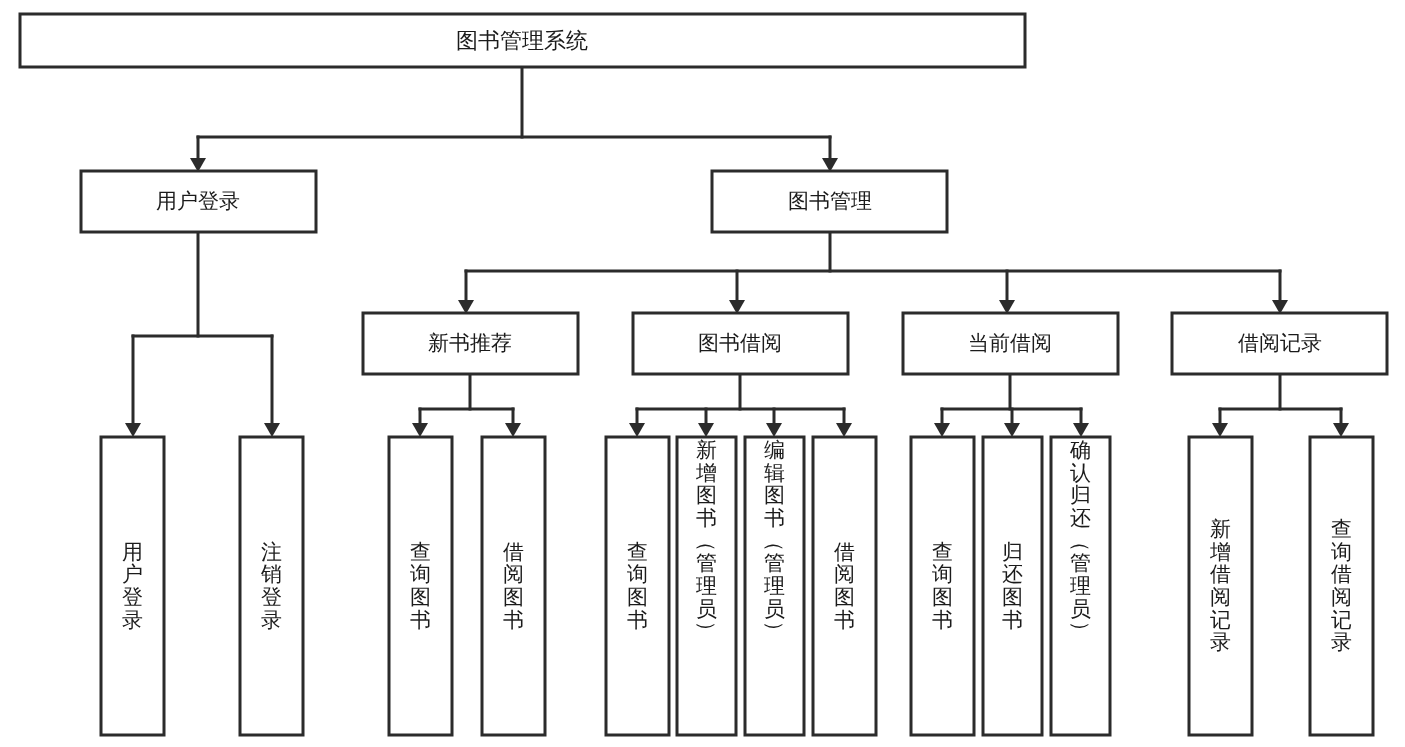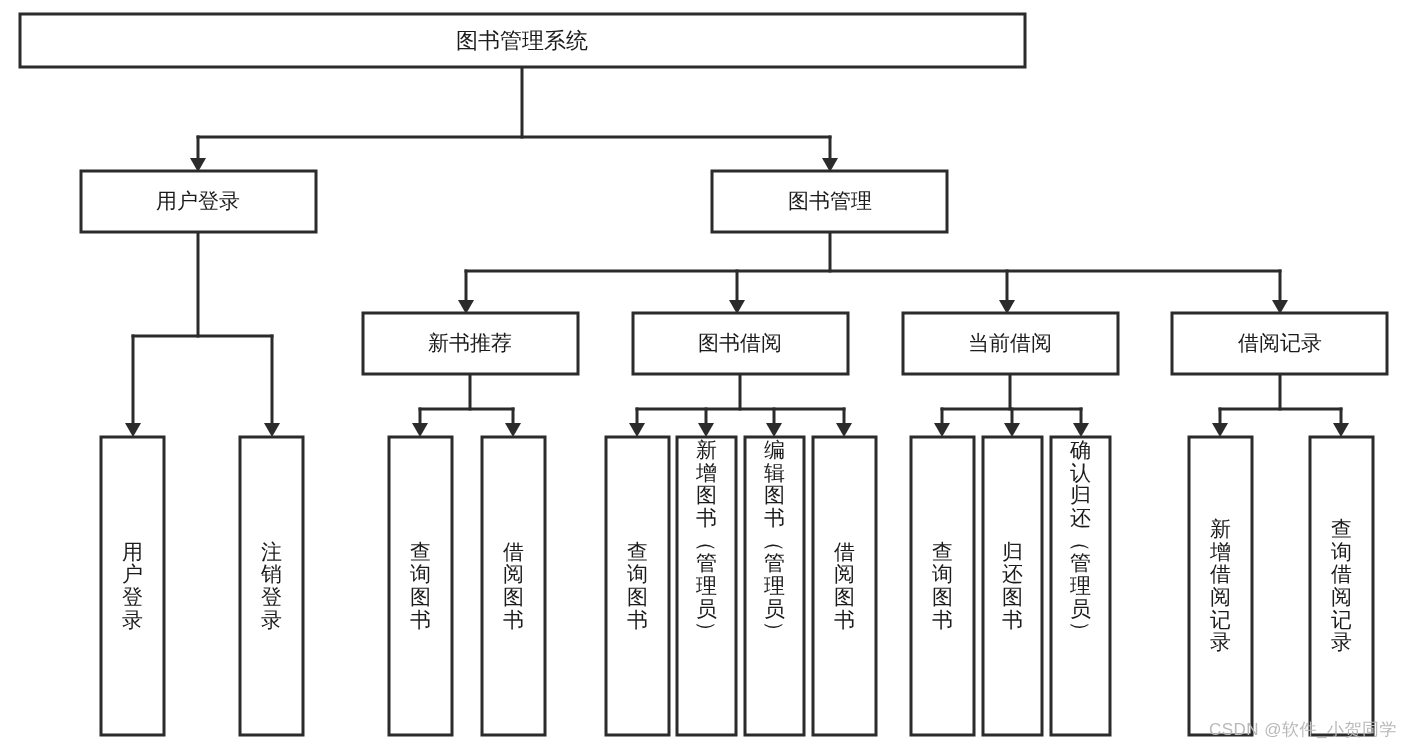--- a/index.html
+++ b/index.html
@@ -286,21 +286,20 @@
     <div class="vlabel" style="position:absolute;left:1310px;top:437px;width:63px;height:298px;">
         <span>查</span>
         <span>询</span>
         <span>借</span>
         <span>阅</span>
         <span>记</span>
         <span>录</span>
       </div>
   </div>
 
-  <div class="watermark">CSDN @软件_小贺同学</div>
 </div>
 
 <style>
   .vlabel {
     display: flex;
     flex-direction: column;
     align-items: center;
     justify-content: center;
     font-family: "Liberation Sans", "DejaVu Sans", sans-serif;
     font-size: 21px;

